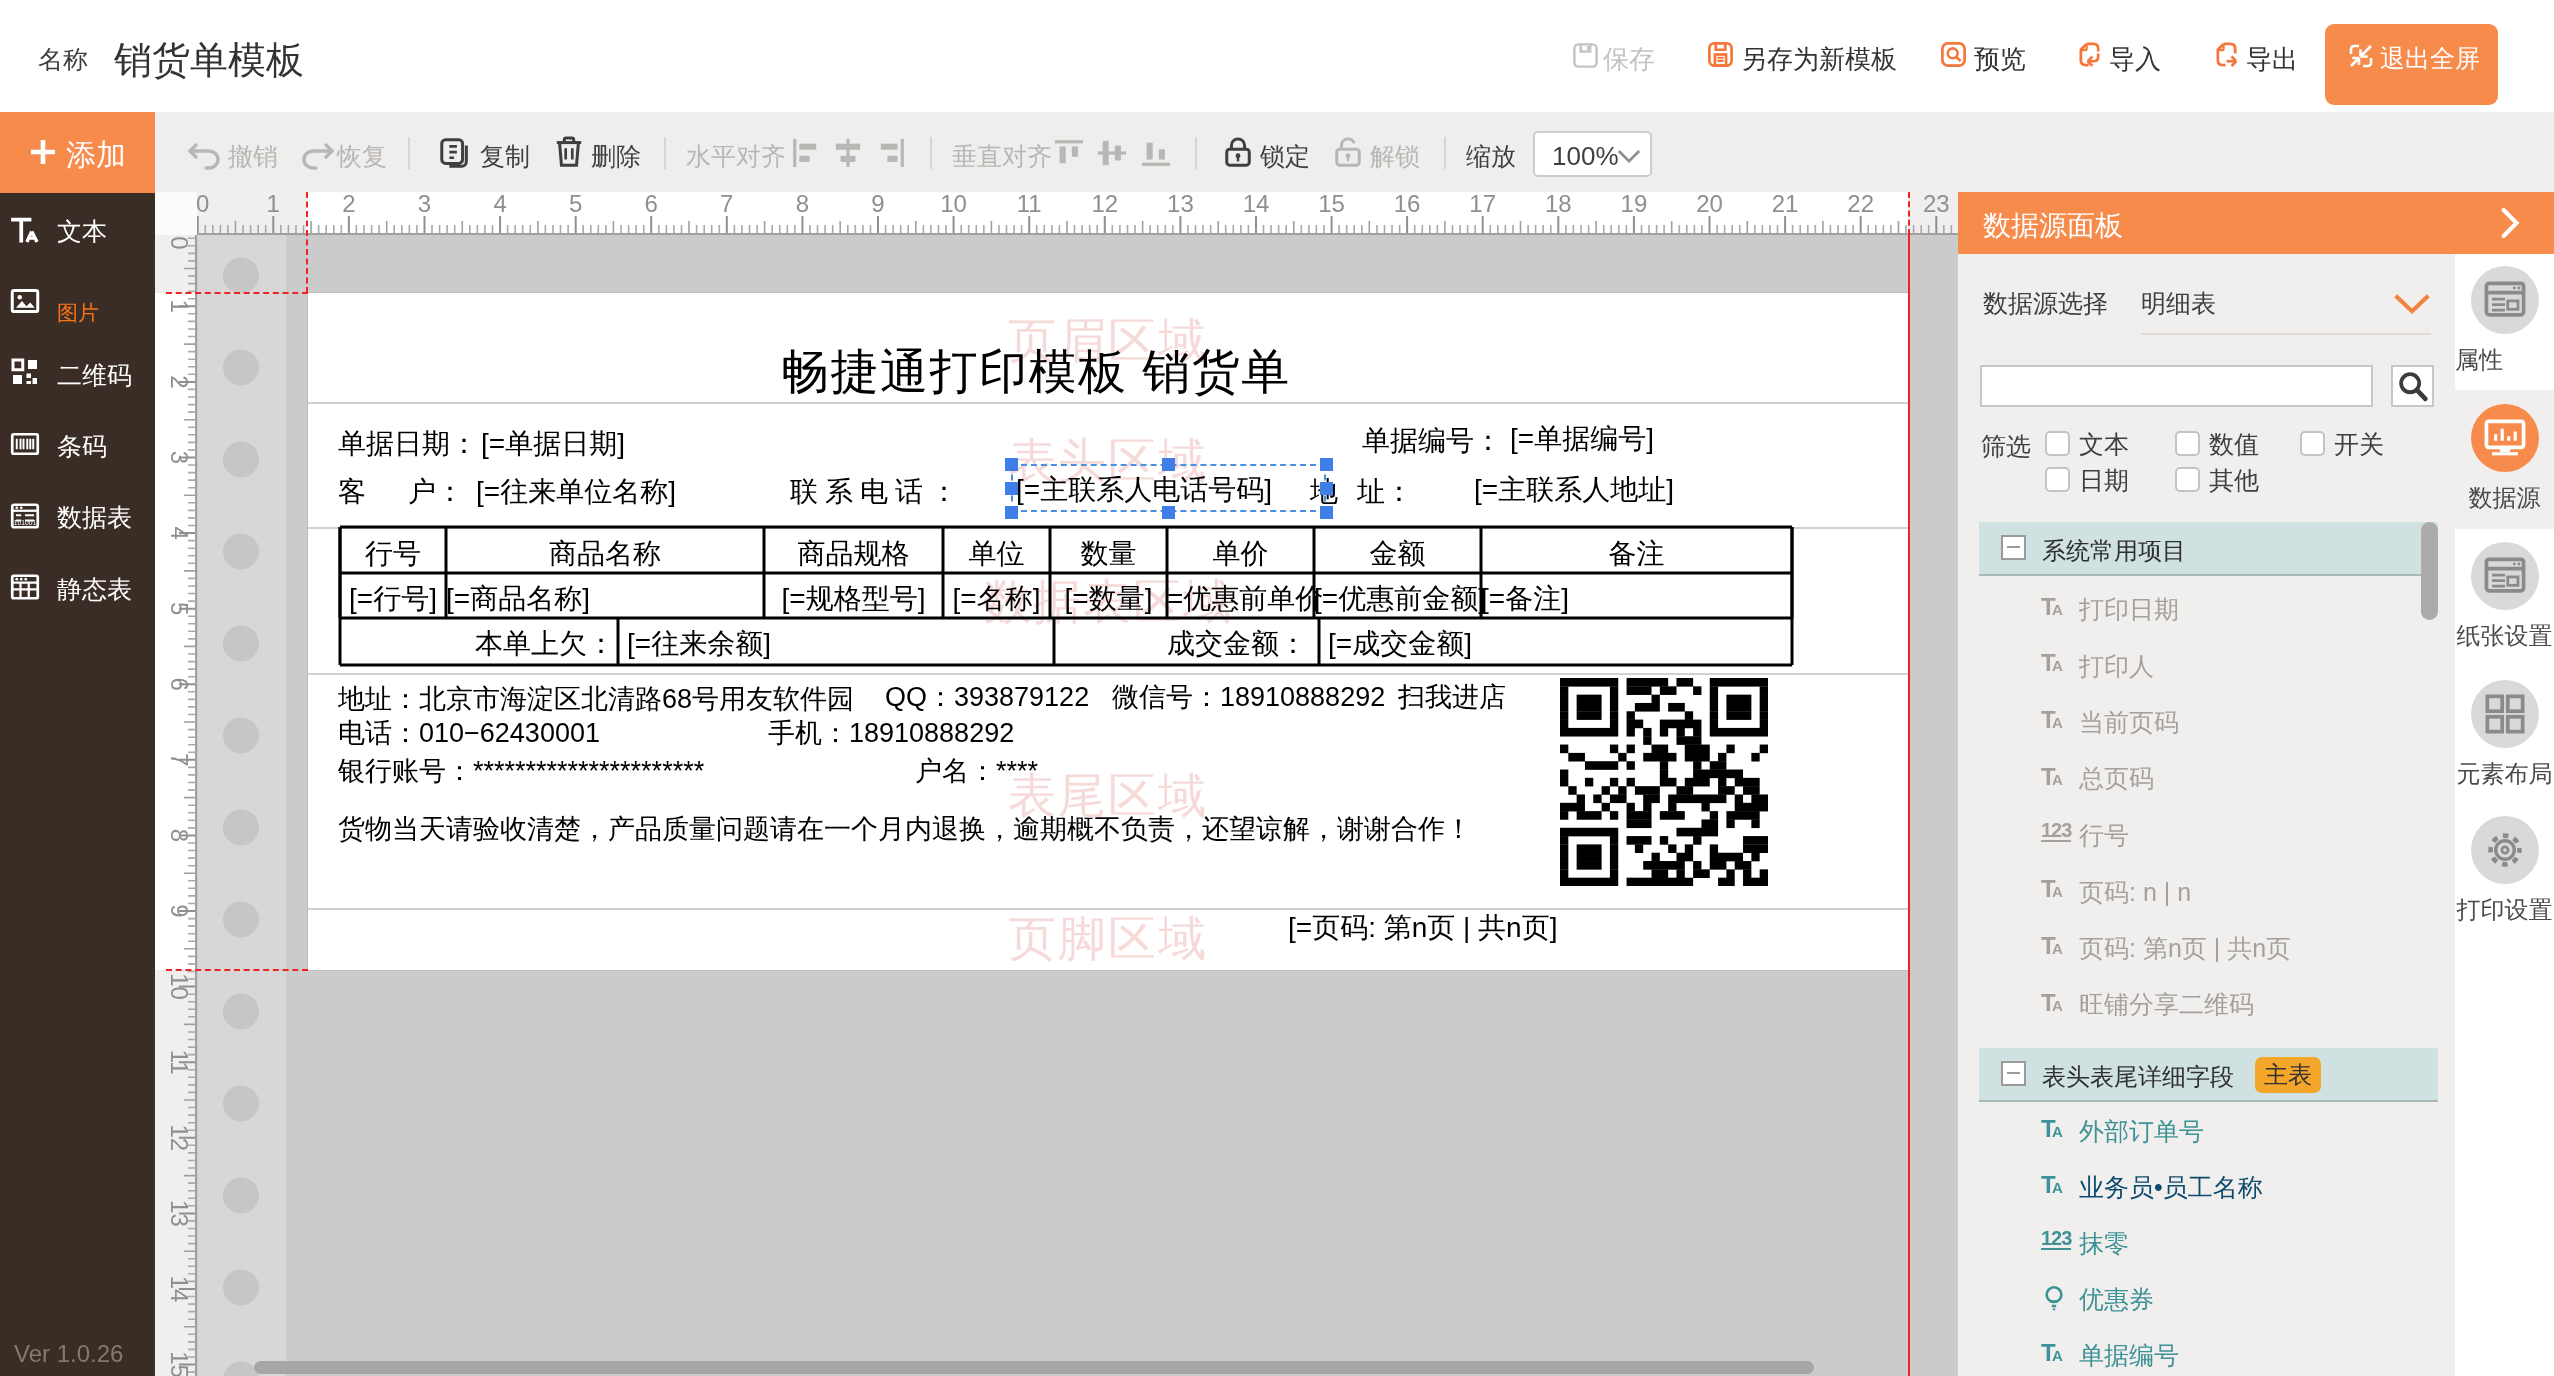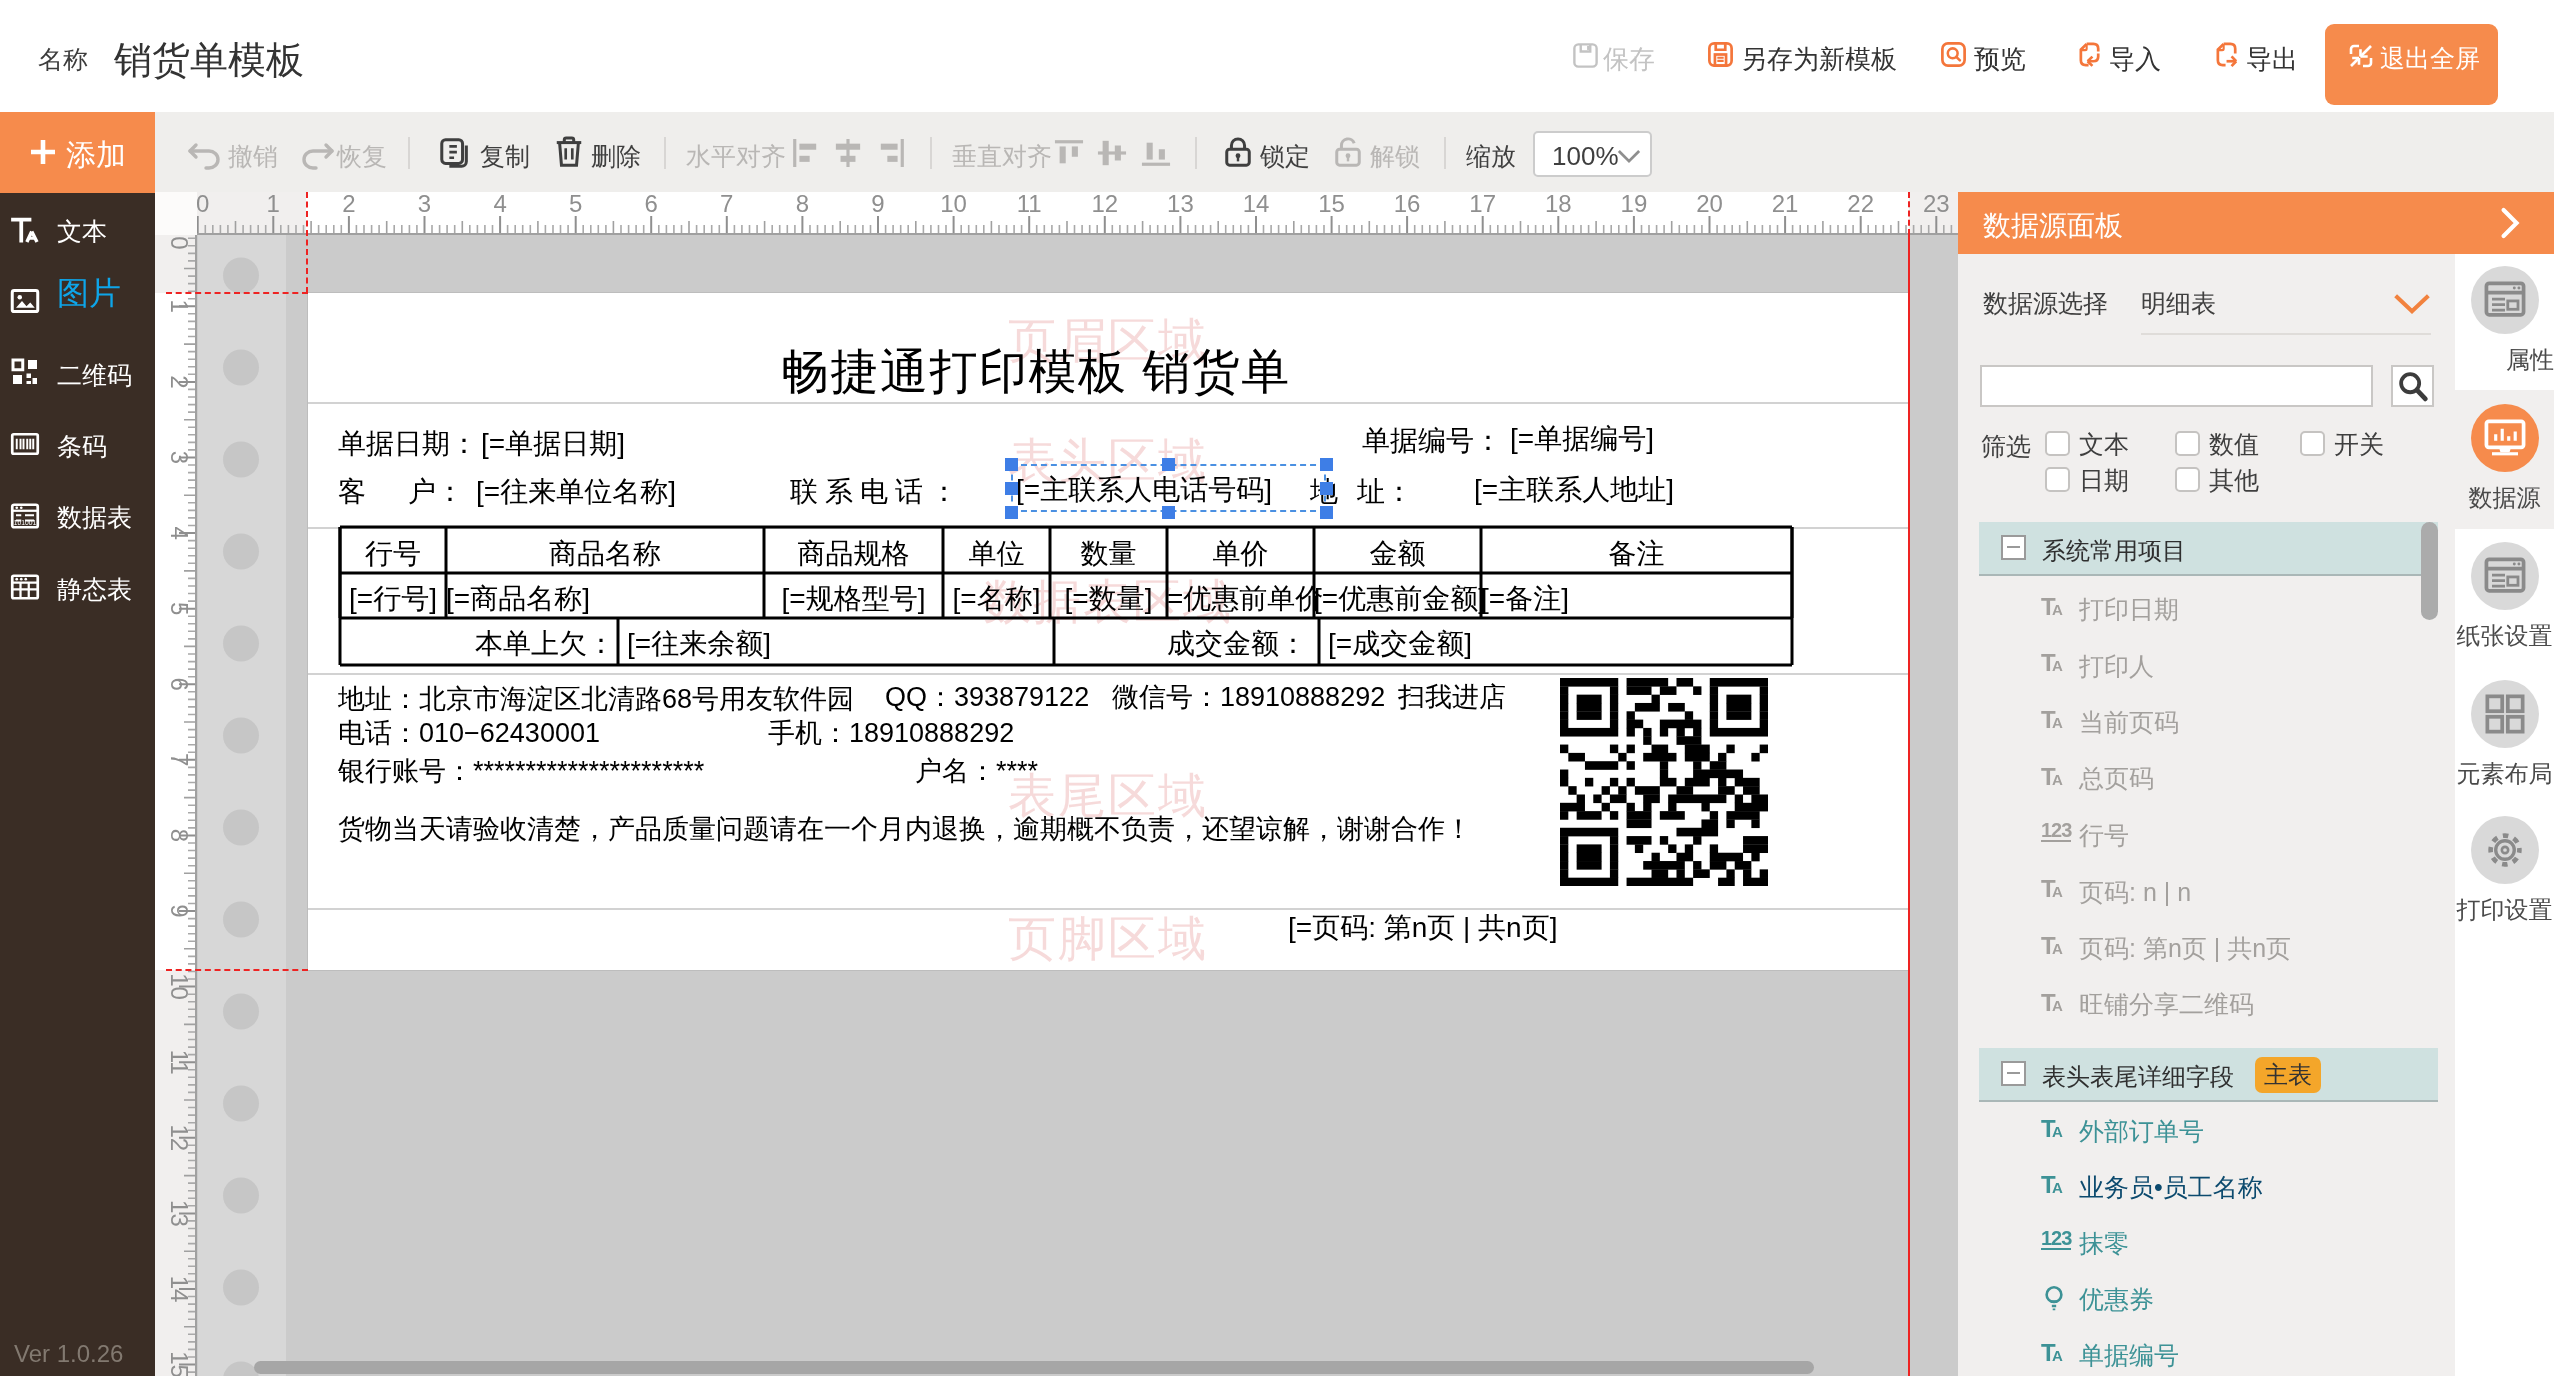--- a/index.html
+++ b/index.html
@@ -150,21 +150,21 @@
           <path d="M4 6h22M15 6v28" stroke="#fff" stroke-width="5" stroke-linecap="square"></path>
           <path d="M29 22l7 14M29 22l-6.5 14" stroke="#fff" stroke-width="4.6"></path>
           <path d="M25 31h8.5" stroke="#fff" stroke-width="4"></path>
         </svg></div>
       <div class="abs nw" style="left:57px;top:22px;font-size:25px;color:#fff">文本</div>
       <div class="abs" style="left:10px;top:93px"><svg width="30" height="30" viewBox="0 0 40 40" style="">
           <rect x="3" y="6" width="34" height="28" rx="2.5" fill="none" stroke="#fff" stroke-width="4"></rect>
           <circle cx="13" cy="15" r="3" fill="#fff"></circle>
           <path d="M8 29l8-9 6 7 5-5 6 7z" fill="#fff"></path>
         </svg></div>
-      <div class="abs nw" style="left:57px;top:79px;font-size:32px;color:#0ea5e9">图片</div>
+      <div class="abs nw" style="left:57px;top:106px;font-size:21px;color:#f97316">图片</div>
       <div class="abs" style="left:10px;top:164px"><svg width="30" height="30" viewBox="0 0 40 40" style="">
           <rect x="4" y="4" width="13" height="13" fill="none" stroke="#fff" stroke-width="4"></rect>
           <rect x="24" y="4" width="12" height="12" fill="#fff"></rect>
           <rect x="4" y="24" width="12" height="12" fill="#fff"></rect>
           <rect x="22" y="22" width="6" height="6" fill="#fff"></rect>
           <rect x="30" y="28" width="6" height="8" fill="#fff"></rect>
           <rect x="22" y="32" width="6" height="4" fill="#fff"></rect>
         </svg></div>
       <div class="abs nw" style="left:57px;top:166px;font-size:25px;color:#fff">二维码</div>
       <div class="abs" style="left:10px;top:236px"><svg width="30" height="30" viewBox="0 0 40 40" style="">
@@ -587,21 +587,21 @@
     <div class="abs" style="left:2471px;top:266px;width:68px;height:68px;border-radius:50%;background:#d9d9d9">
       <div class="abs" style="left:8px;top:8px"><svg width="52" height="52" viewBox="0 0 56 56" style="">
           <rect x="8" y="10" width="40" height="34" rx="3" fill="none" stroke="#8a8a8a" stroke-width="4"></rect>
           <path d="M8 20h40" stroke="#8a8a8a" stroke-width="4"></path>
           <circle cx="38" cy="15" r="1.6" fill="#8a8a8a"></circle>
           <circle cx="43" cy="15" r="1.6" fill="#8a8a8a"></circle>
           <path d="M14 27h14M14 33h14M14 39h14" stroke="#8a8a8a" stroke-width="3"></path>
           <rect x="31" y="29" width="11" height="9" fill="none" stroke="#8a8a8a" stroke-width="3"></rect>
         </svg></div>
     </div>
-    <div class="abs nw" style="left:2455px;top:344px;width:99px;text-align:right;font-size:24px;color:#4a4a4a">属性</div>
+    <div class="abs nw" style="left:2455px;top:344px;width:99px;text-align:left;font-size:24px;color:#4a4a4a">属性</div>
     <div class="abs" style="left:2455px;top:390px;width:99px;height:139px;background:#f1efee"></div>
     <div class="abs" style="left:2471px;top:404px;width:68px;height:68px;border-radius:50%;background:#f68b4c">
       <div class="abs" style="left:8px;top:8px"><svg width="52" height="52" viewBox="0 0 56 56" style="">
           <rect x="8" y="10" width="40" height="28" rx="2.5" fill="none" stroke="#fff" stroke-width="4"></rect>
           <path d="M18 31v-7M25 31V18M32 31v-5M39 31V21" stroke="#fff" stroke-width="3.4"></path>
           <path d="M23 43h10l1.5-5h-13z" fill="#fff"></path>
           <path d="M14 45h28" stroke="#fff" stroke-width="3.4"></path>
         </svg></div>
     </div>
     <div class="abs nw" style="left:2455px;top:482px;width:99px;text-align:center;font-size:24px;color:#4a4a4a">数据源</div>

